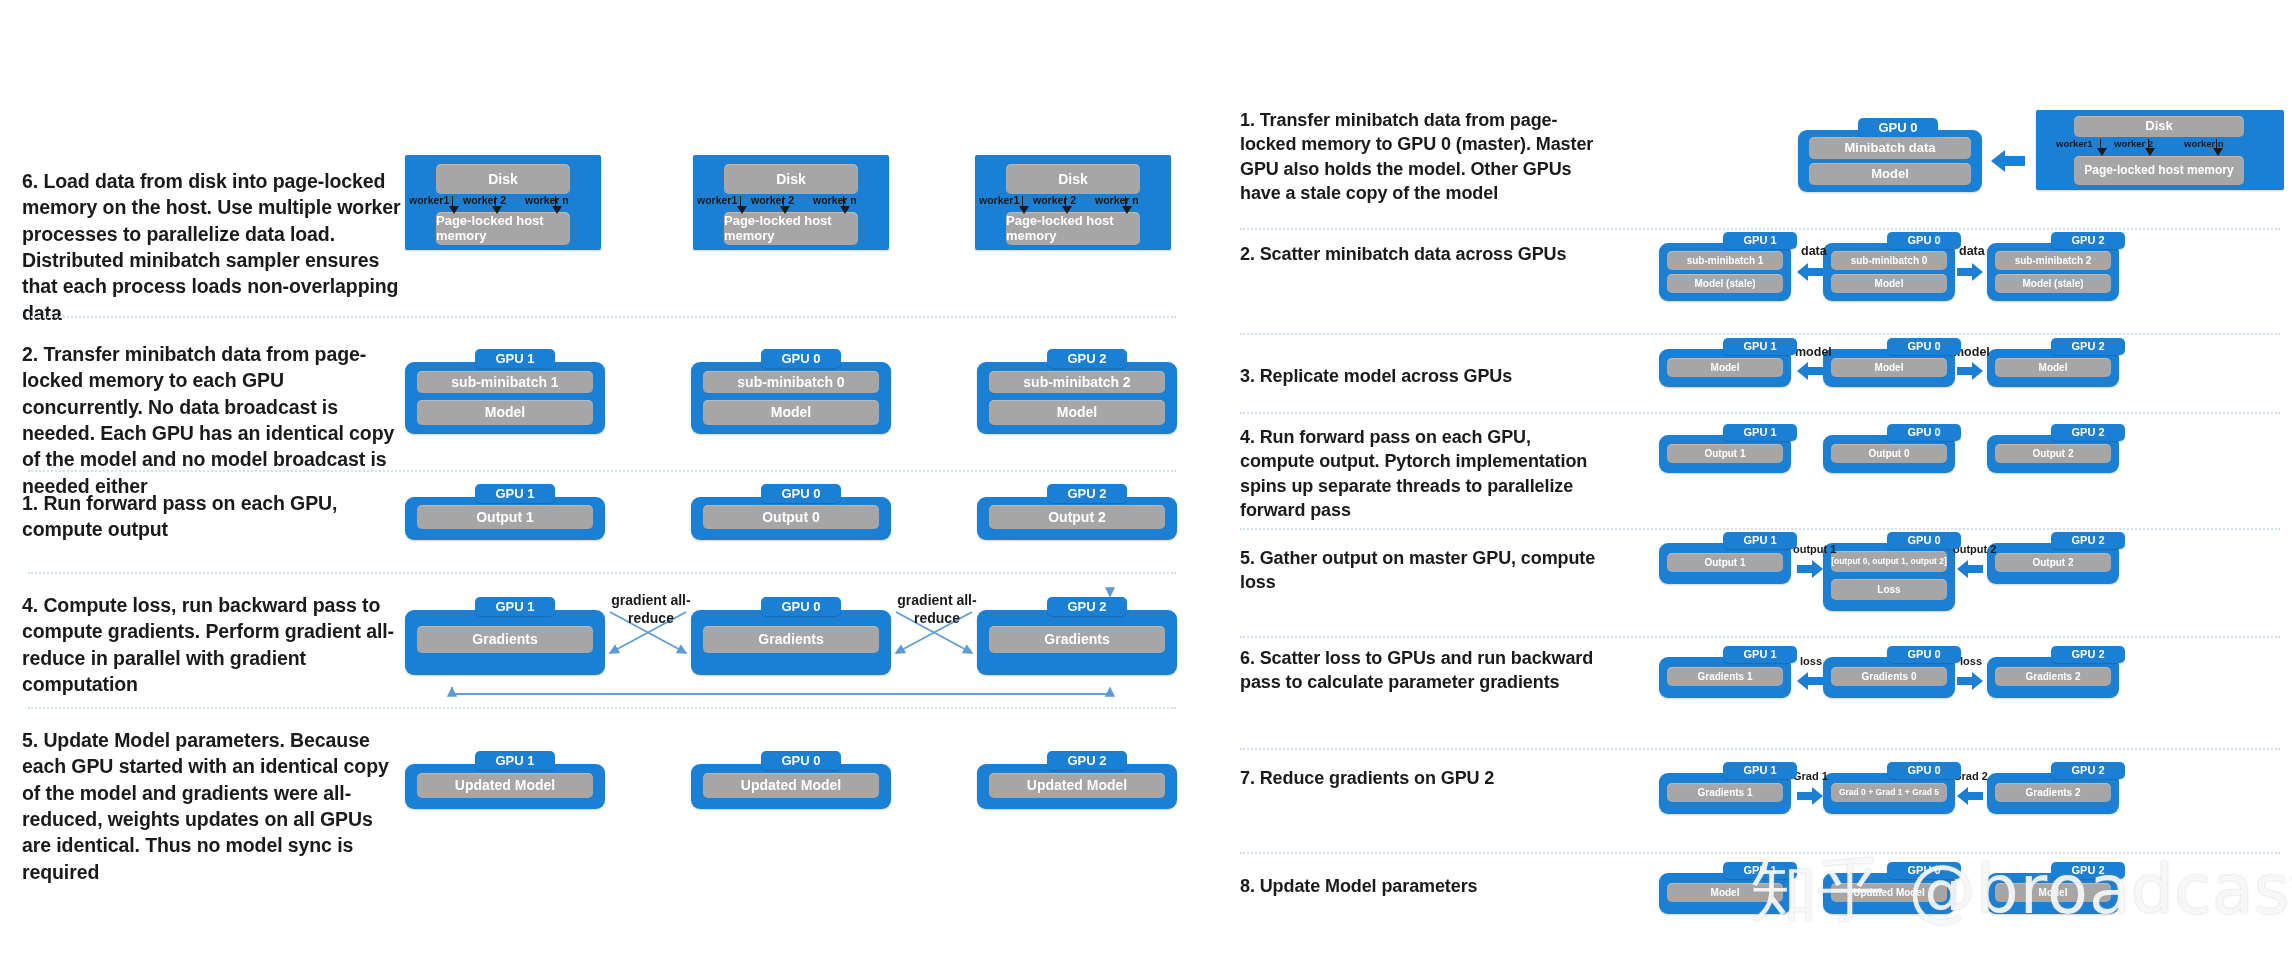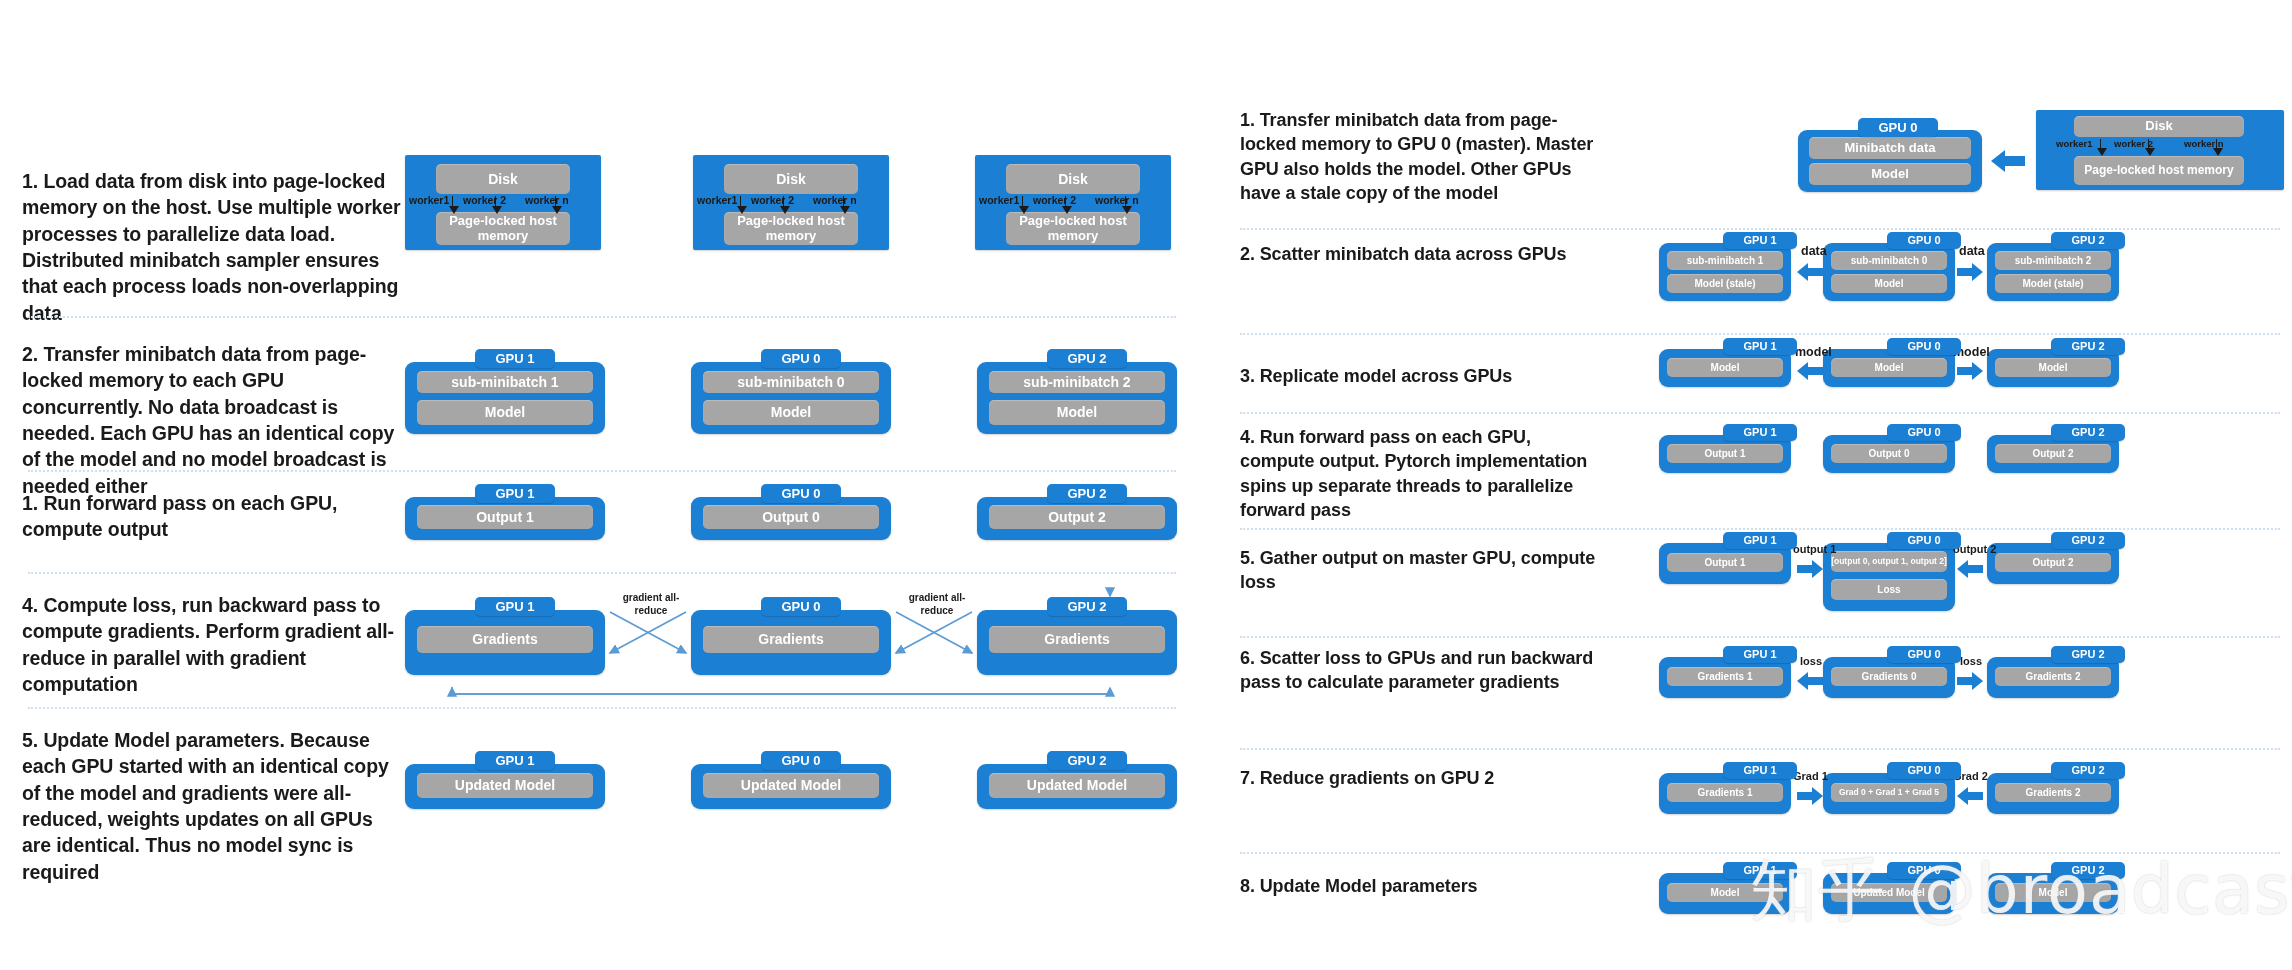--- a/index.html
+++ b/index.html
@@ -65,21 +65,21 @@
   .slab {
     position: absolute;
     background: #A6A6A6;
     border-radius: 5px;
     color: #ffffff;
     font-size: 14px;
     font-weight: 700;
     display: flex;
     align-items: center;
     justify-content: center;
-    text-align: center;
+    text-align: left;
     line-height: 1.15;
     box-shadow: inset 0 1px 1px rgba(255,255,255,0.25);
     box-sizing: border-box;
     overflow: hidden;
   }
   .slab.small { font-size: 10px; font-weight: 700; }
   .slab.tiny  { font-size: 8.5px; font-weight: 700; }
 
   
   .warrow {
@@ -118,21 +118,21 @@
     position: absolute;
     font-size: 12.5px;
     font-weight: 600;
     color: #1a1a1a;
     white-space: nowrap;
   }
 
   
   .allreduce-label {
     position: absolute;
-    font-size: 10px;
+    font-size: 14px;
     font-weight: 600;
     color: #1a1a1a;
     text-align: center;
     line-height: 1.25;
     width: 86px;
   }
   .ar-svg { position: absolute; left: 0; top: 0; pointer-events: none; }
 
   
   .watermark {
@@ -146,21 +146,21 @@
     z-index: 20;
     pointer-events: none;
     font-family: "DejaVu Sans", sans-serif;
   }
 </style>
 </head>
 <body>
 
 <div class="left">
 
-  <div class="step-text" style="left:22px; top:168px; width:380px;">1. Load data from disk into page-locked memory on the host. Use multiple worker processes to parallelize data load. Distributed minibatch sampler ensures that each process loads non-overlapping data</div>
+  <div class="step-text" style="left:22px; top:168px; width:380px;">6. Load data from disk into page-locked memory on the host. Use multiple worker processes to parallelize data load. Distributed minibatch sampler ensures that each process loads non-overlapping data</div>
   <div class="step-text" style="left:22px; top:341px; width:380px;">2. Transfer minibatch data from page-locked memory  to each GPU concurrently. No data broadcast is needed. Each GPU has an identical copy of the model and no model broadcast is needed either</div>
   <div class="step-text" style="left:22px; top:490px; width:380px;">1. Run forward pass on each GPU, compute output</div>
   <div class="step-text" style="left:22px; top:592px; width:380px;">4. Compute loss, run backward pass to compute gradients. Perform gradient all-reduce in parallel with gradient computation</div>
   <div class="step-text" style="left:22px; top:727px; width:385px;">5. Update Model parameters. Because each GPU started with an identical copy of the model and gradients were all-reduced, weights updates on all GPUs are identical. Thus no model sync is required</div>
 
   <div class="sep" style="left:28px; top:316px; width:1148px;"></div>
   <div class="sep" style="left:28px; top:470px; width:1148px;"></div>
   <div class="sep" style="left:28px; top:572px; width:1148px;"></div>
   <div class="sep" style="left:28px; top:707px; width:1148px;"></div>
 

